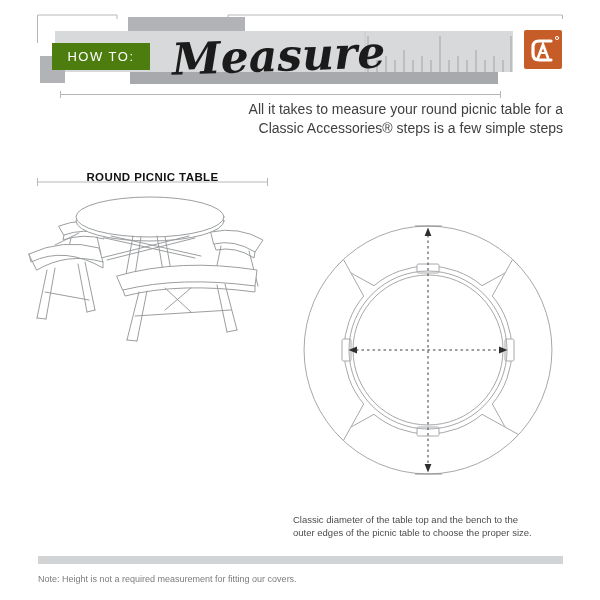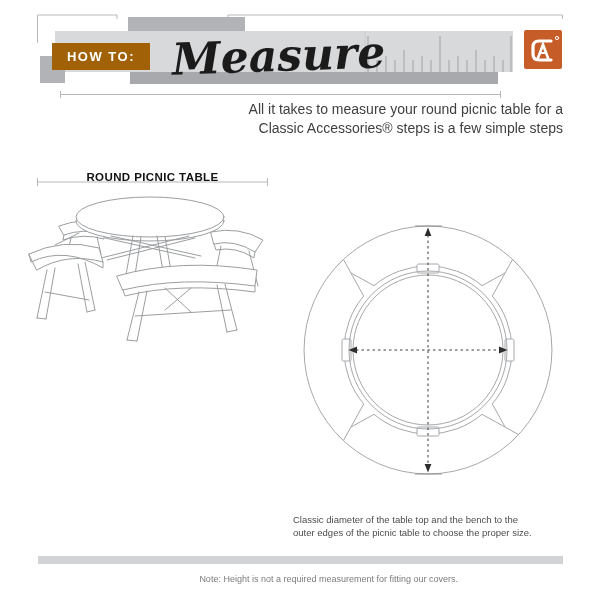--- a/index.html
+++ b/index.html
@@ -3,21 +3,21 @@
 <meta charset="utf-8">
 <style>
   html,body{margin:0;padding:0;background:#fff;}
   #canvas{position:relative;width:600px;height:600px;background:#fff;overflow:hidden;
           font-family:"Liberation Sans",sans-serif;}
   .abs{position:absolute;}
   
   .rect-mid{background:#b1b3b6;}
   .banner{background:#d8d9db;}
   .underbar{background:#a7a9ac;}
-  .kicker{background:#a16207;color:#fff;font-weight:bold;font-size:13px;letter-spacing:1.5px;
+  .kicker{background:#4d7c0f;color:#fff;font-weight:normal;font-size:13px;letter-spacing:1.5px;
           display:flex;align-items:center;justify-content:center;}
   .title-script{font-family:"DejaVu Serif",serif;font-style:italic;font-weight:bold;
                 font-size:44px;color:#1b1b1b;transform:rotate(-2deg);white-space:nowrap;}
   
   .subtitle{font-size:14px;line-height:19px;color:#3f3f3f;text-align:right;}
   .fig-label{font-size:11.5px;font-weight:bold;letter-spacing:.4px;color:#111;text-align:center;}
   .caption{font-size:9.5px;line-height:13px;color:#4c4c4c;}
   .note{font-size:9px;color:#7c7c7c;}
   .bottombar{background:#d2d3d5;}
   svg{display:block;}
@@ -158,15 +158,15 @@
       <polygon points="229.5,148 221,144.6 221,151.4" fill="#2e2e2e"></polygon>
     </g>
   </svg>
 
   <div class="abs caption" style="left:293px;top:513px;width:280px;">
     <div>Classic diameter of the table top and the bench to the</div>
     <div>outer edges of the picnic table to choose the proper size.</div>
   </div>
 
   <div class="abs bottombar" style="left:38px;top:556px;width:525px;height:8px;"></div>
-  <div class="abs note" style="left:38px;top:574px;width:420px;text-align:right;">Note: Height is not a required measurement for fitting our covers.</div>
+  <div class="abs note" style="left:38px;top:574px;width:420px;">Note: Height is not a required measurement for fitting our covers.</div>
 
 </div>
 
 </body></html>

